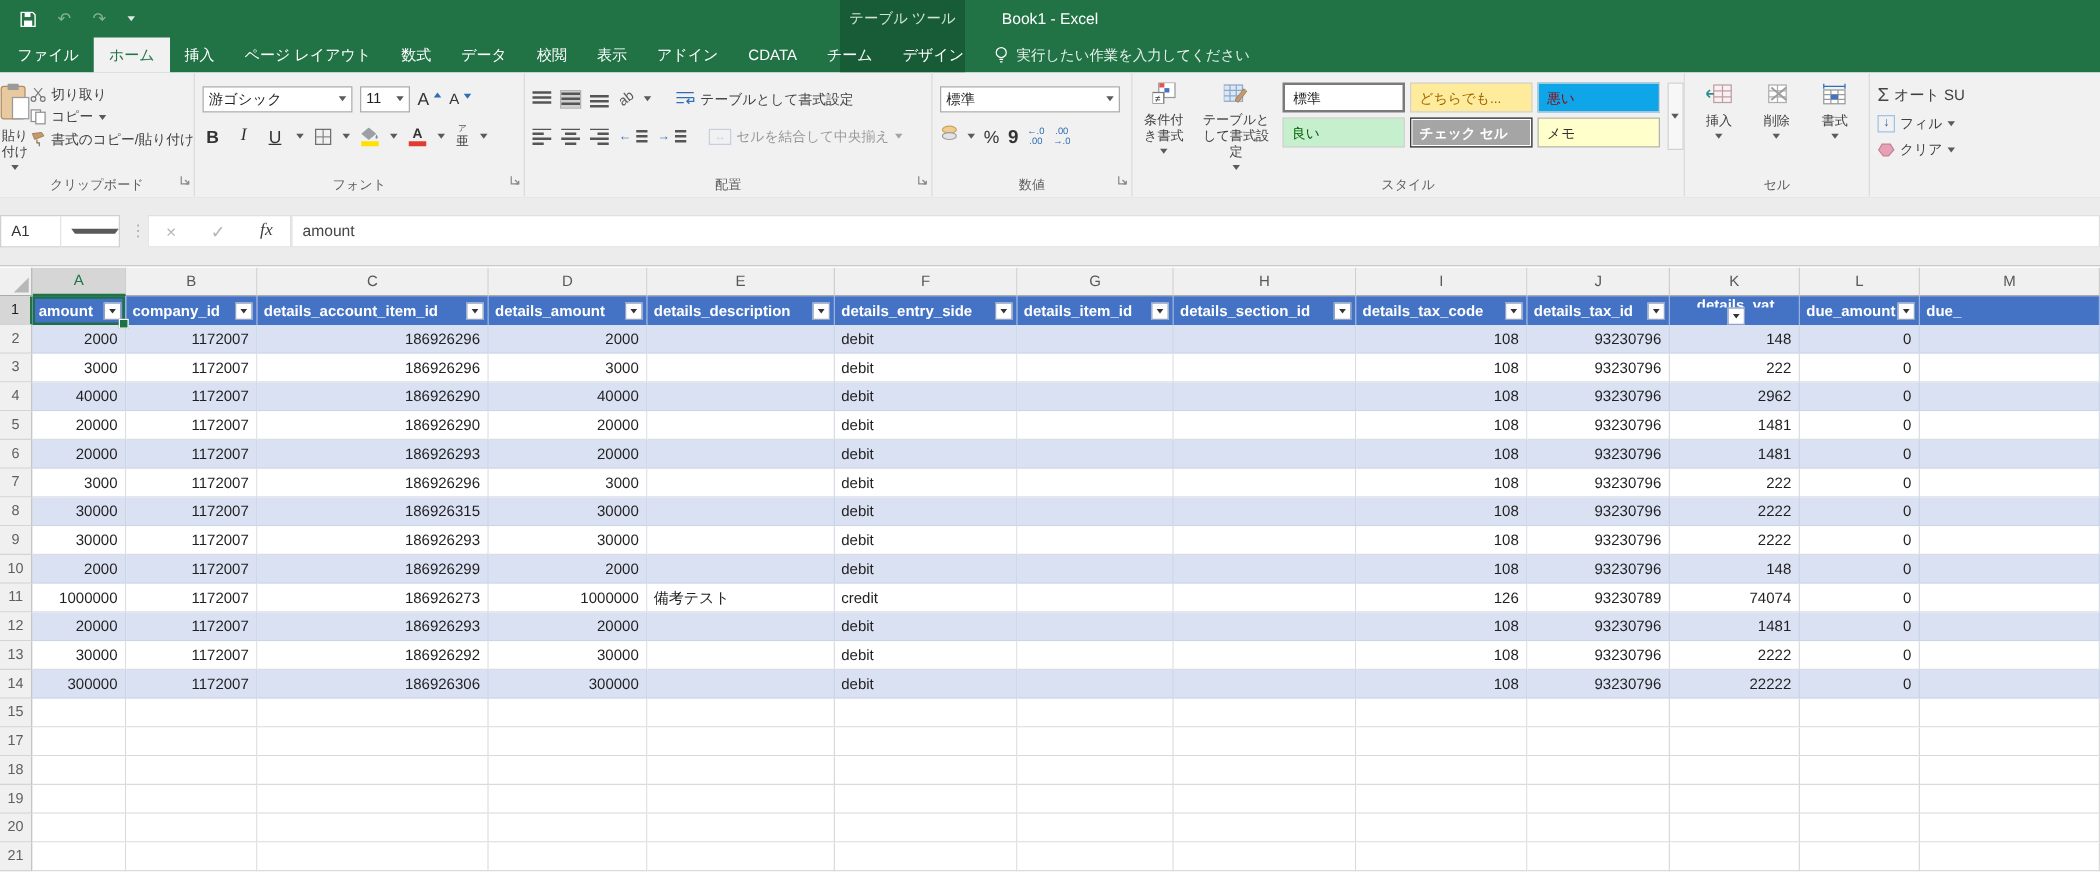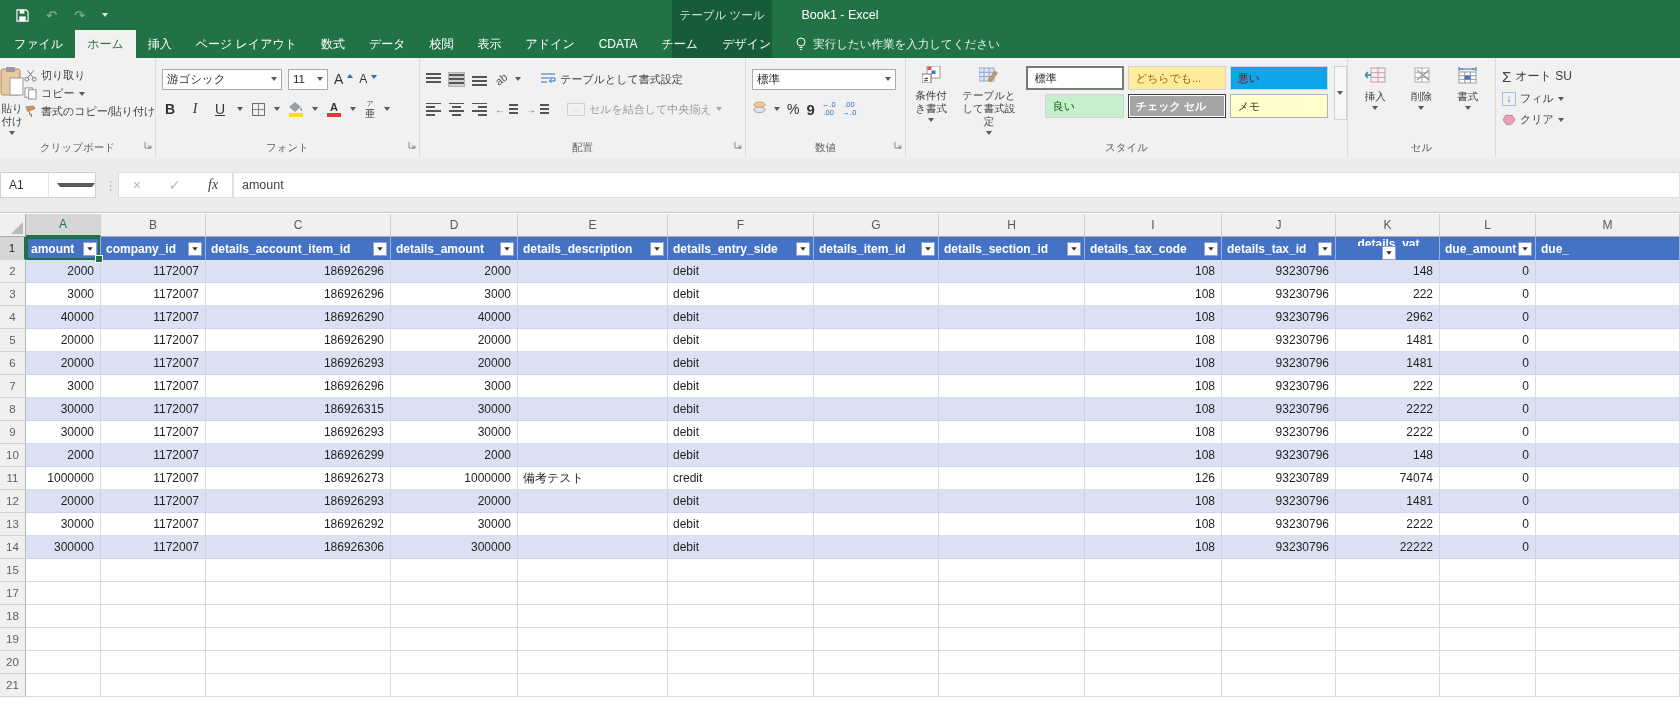--- a/index.html
+++ b/index.html
@@ -379,21 +379,21 @@
                 <path d="M9 14 L16 5 l2.5 2 -7 9z" fill="#c49a6c" stroke="#8b6b43" stroke-width=".5"></path>
               </svg>
           </span>
           <span>テーブルとして書式設定</span>
           <span class="caret"></span>
         </div>
         <div class="gallery" id="gallery">
             <div class="gcell gsel" style="background: rgb(255, 255, 255); color: rgb(31, 31, 31);">標準</div>
             <div class="gcell" style="background: rgb(255, 235, 156); color: rgb(156, 101, 0);">どちらでも...</div>
             <div class="gcell" style="background: #0ea5e9; color: rgb(156, 0, 6);">悪い</div>
-            <div class="gcell" style="background: rgb(198, 239, 206); color: rgb(0, 97, 0); margin-left: 19px;">良い</div>
+            <div class="gcell" style="background: rgb(198, 239, 206); color: rgb(0, 97, 0);">良い</div>
             <div class="gcell gdark" style="background: rgb(165, 165, 165); color: rgb(255, 255, 255); font-weight: 700;">チェック セル</div>
             <div class="gcell gbord" style="background: rgb(255, 255, 204); color: rgb(51, 51, 51);">メモ</div>
           </div>
         <div class="gscroll">
             <span class="caret"></span>
           </div>
       </div>
       <div class="glabel">スタイル</div>
     </div>
 

